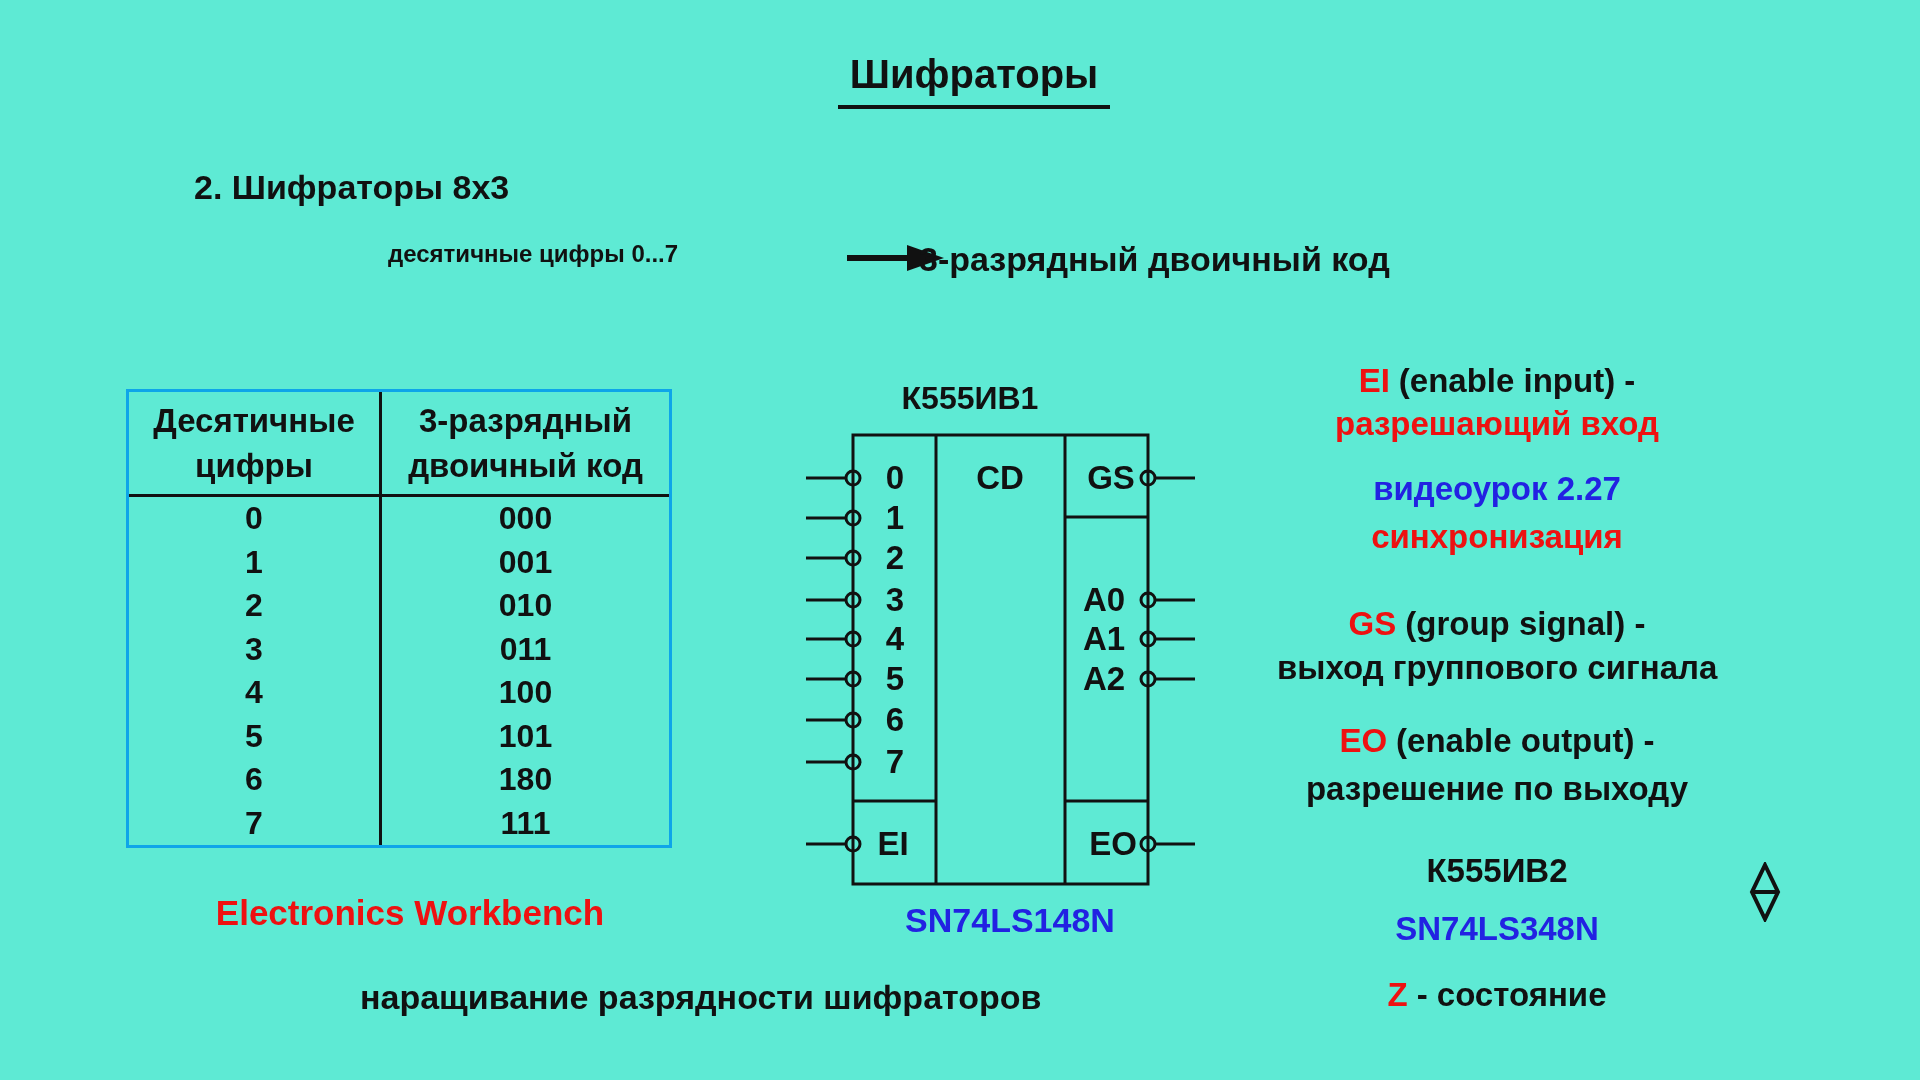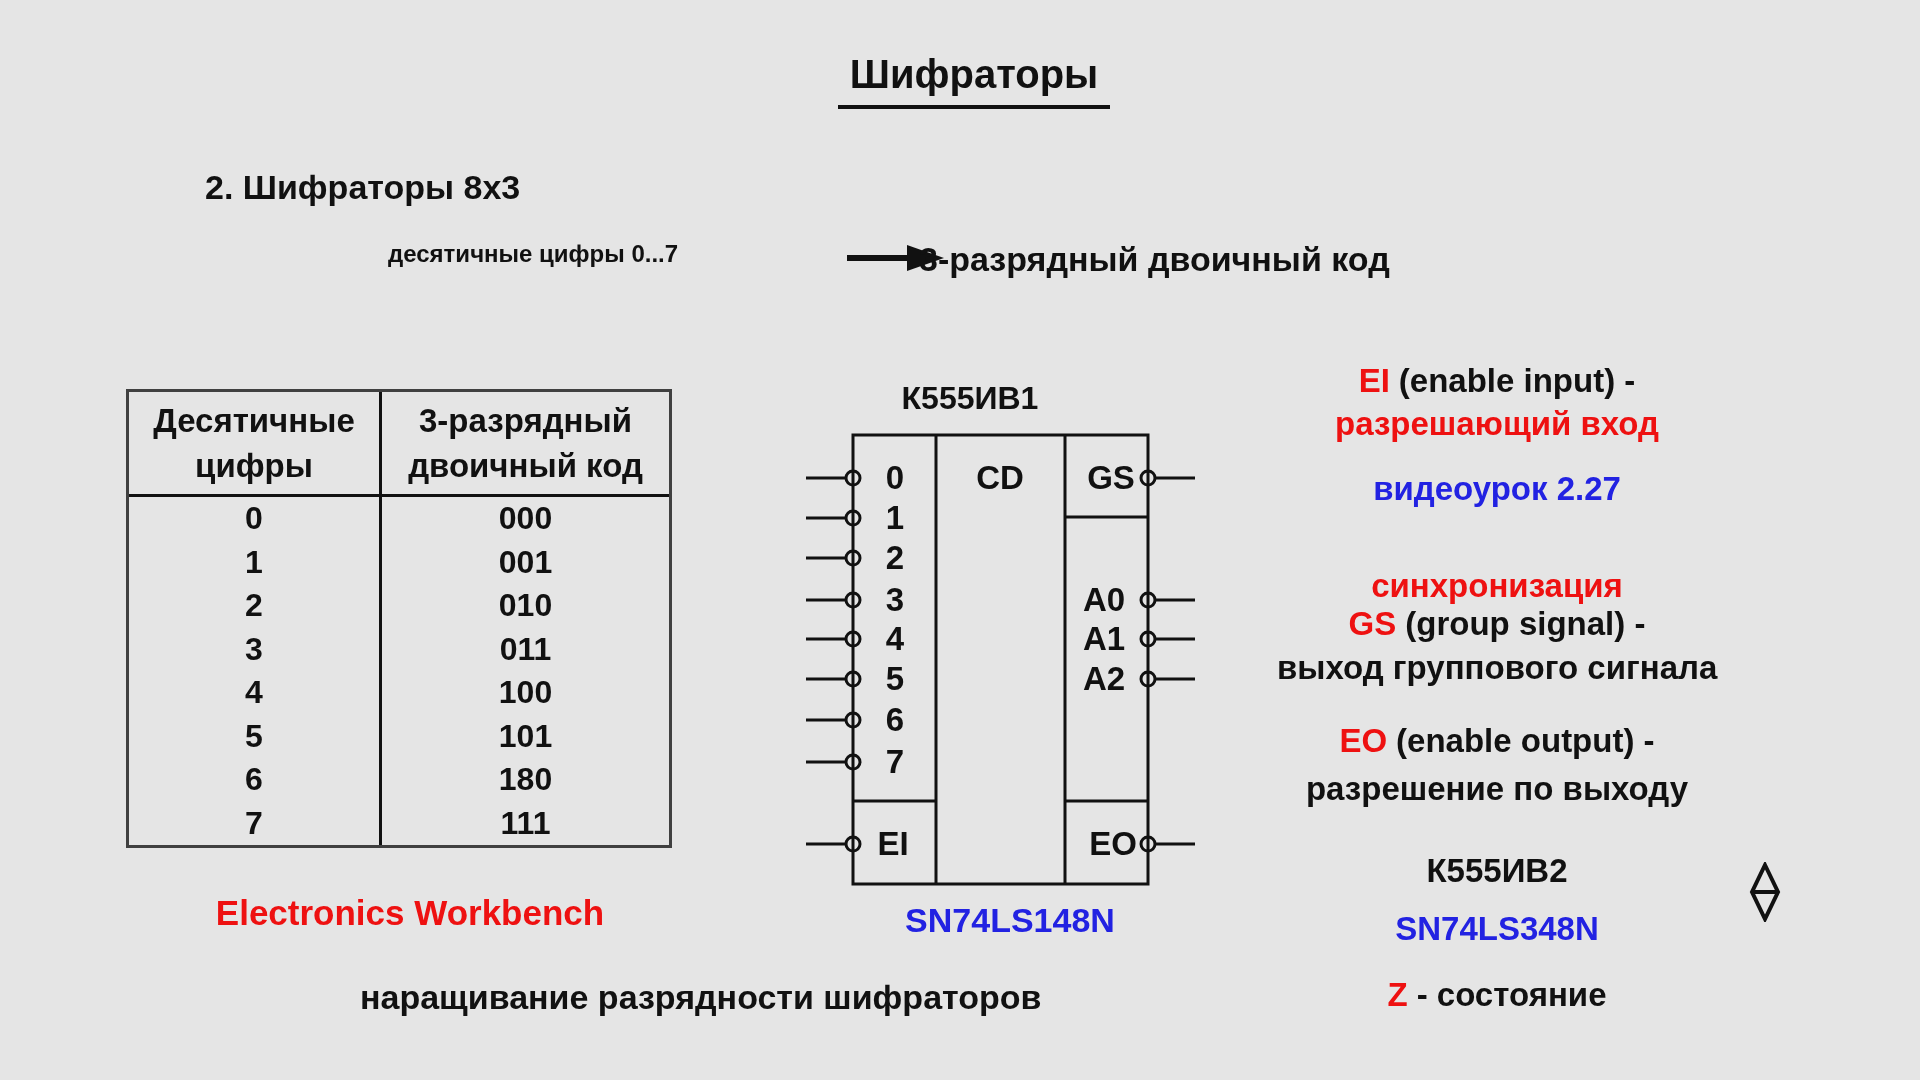--- a/index.html
+++ b/index.html
@@ -1,55 +1,55 @@
 <!DOCTYPE html>
 <html><head>
 <meta charset="utf-8">
 <style>
   html,body{margin:0;padding:0;}
   .canvas{
     position:relative;width:1920px;height:1080px;
-    background:#e5e5e5;overflow:hidden;
+    background:#5eead4;overflow:hidden;
     font-family:"Liberation Sans",sans-serif;
     font-weight:bold;color:#111111;
   }
   .abs{position:absolute;}
   .red{color:#EE1111;}
   .blue{color:#2222E2;}
   .slide-title{
     left:838px;top:52px;width:272px;
     font-size:40px;text-align:center;
     padding-bottom:8px;border-bottom:4px solid #111111;
   }
-  .section-heading{left:205px;top:168px;font-size:34px;}
+  .section-heading{left:194px;top:168px;font-size:34px;}
   .flow-source{left:388px;top:240px;font-size:24px;}
   .flow-target{left:919px;top:240px;font-size:34px;}
   .flow-arrow{left:845px;top:243px;}
   
   .dtable{
     left:126px;top:389px;width:546px;height:459px;
-    border:3px solid #404040;display:grid;
+    border:3px solid #0ea5e9;display:grid;
     grid-template-columns:253px 1fr;
     grid-template-rows:105px repeat(8,1fr);
     box-sizing:border-box;
   }
   .cell{display:flex;align-items:center;justify-content:center;font-size:32px;}
   .c1{border-right:3px solid #111111;}
   .hd{border-bottom:3px solid #111111;flex-direction:column;line-height:45px;font-size:33px;}
   
   .chip-title{left:845px;top:380px;width:250px;font-size:32px;text-align:center;}
   .chip-svg{left:750px;top:420px;}
   .chip-svg line,.chip-svg rect,.chip-svg circle{stroke:#111111;stroke-width:3;fill:none;}
   .chip-svg text{font-size:33px;font-weight:bold;fill:#111111;text-anchor:middle;}
   .chip-part{left:860px;top:901px;width:300px;font-size:34px;text-align:center;}
   
   .notes{left:1277px;top:0;width:440px;height:1080px;}
   .notes .line{position:absolute;width:100%;text-align:center;font-size:33px;white-space:nowrap;}
   .notes .line .rest{margin-left:9px;}
-  .n-ei{top:362px;} .n-eid{top:405px;} .n-video{top:470px;} .n-sync{top:567px;}
+  .n-ei{top:362px;} .n-eid{top:405px;} .n-video{top:470px;} .n-sync{top:518px;}
   .n-gs{top:605px;} .n-gsd{top:649px;} .n-eo{top:722px;} .n-eod{top:770px;}
   .n-chip2{top:852px;} .n-part2{top:910px;} .n-z{top:976px;}
   .z-symbol{left:1749px;top:862px;}
   .z-symbol polygon,.z-symbol line{stroke:#111111;stroke-width:4;fill:none;}
   .ewb{left:200px;top:893px;width:420px;font-size:35px;text-align:center;}
   .bottom-caption{left:360px;top:978px;width:740px;font-size:34px;text-align:left;}
 </style>
 </head>
 <body>
 

